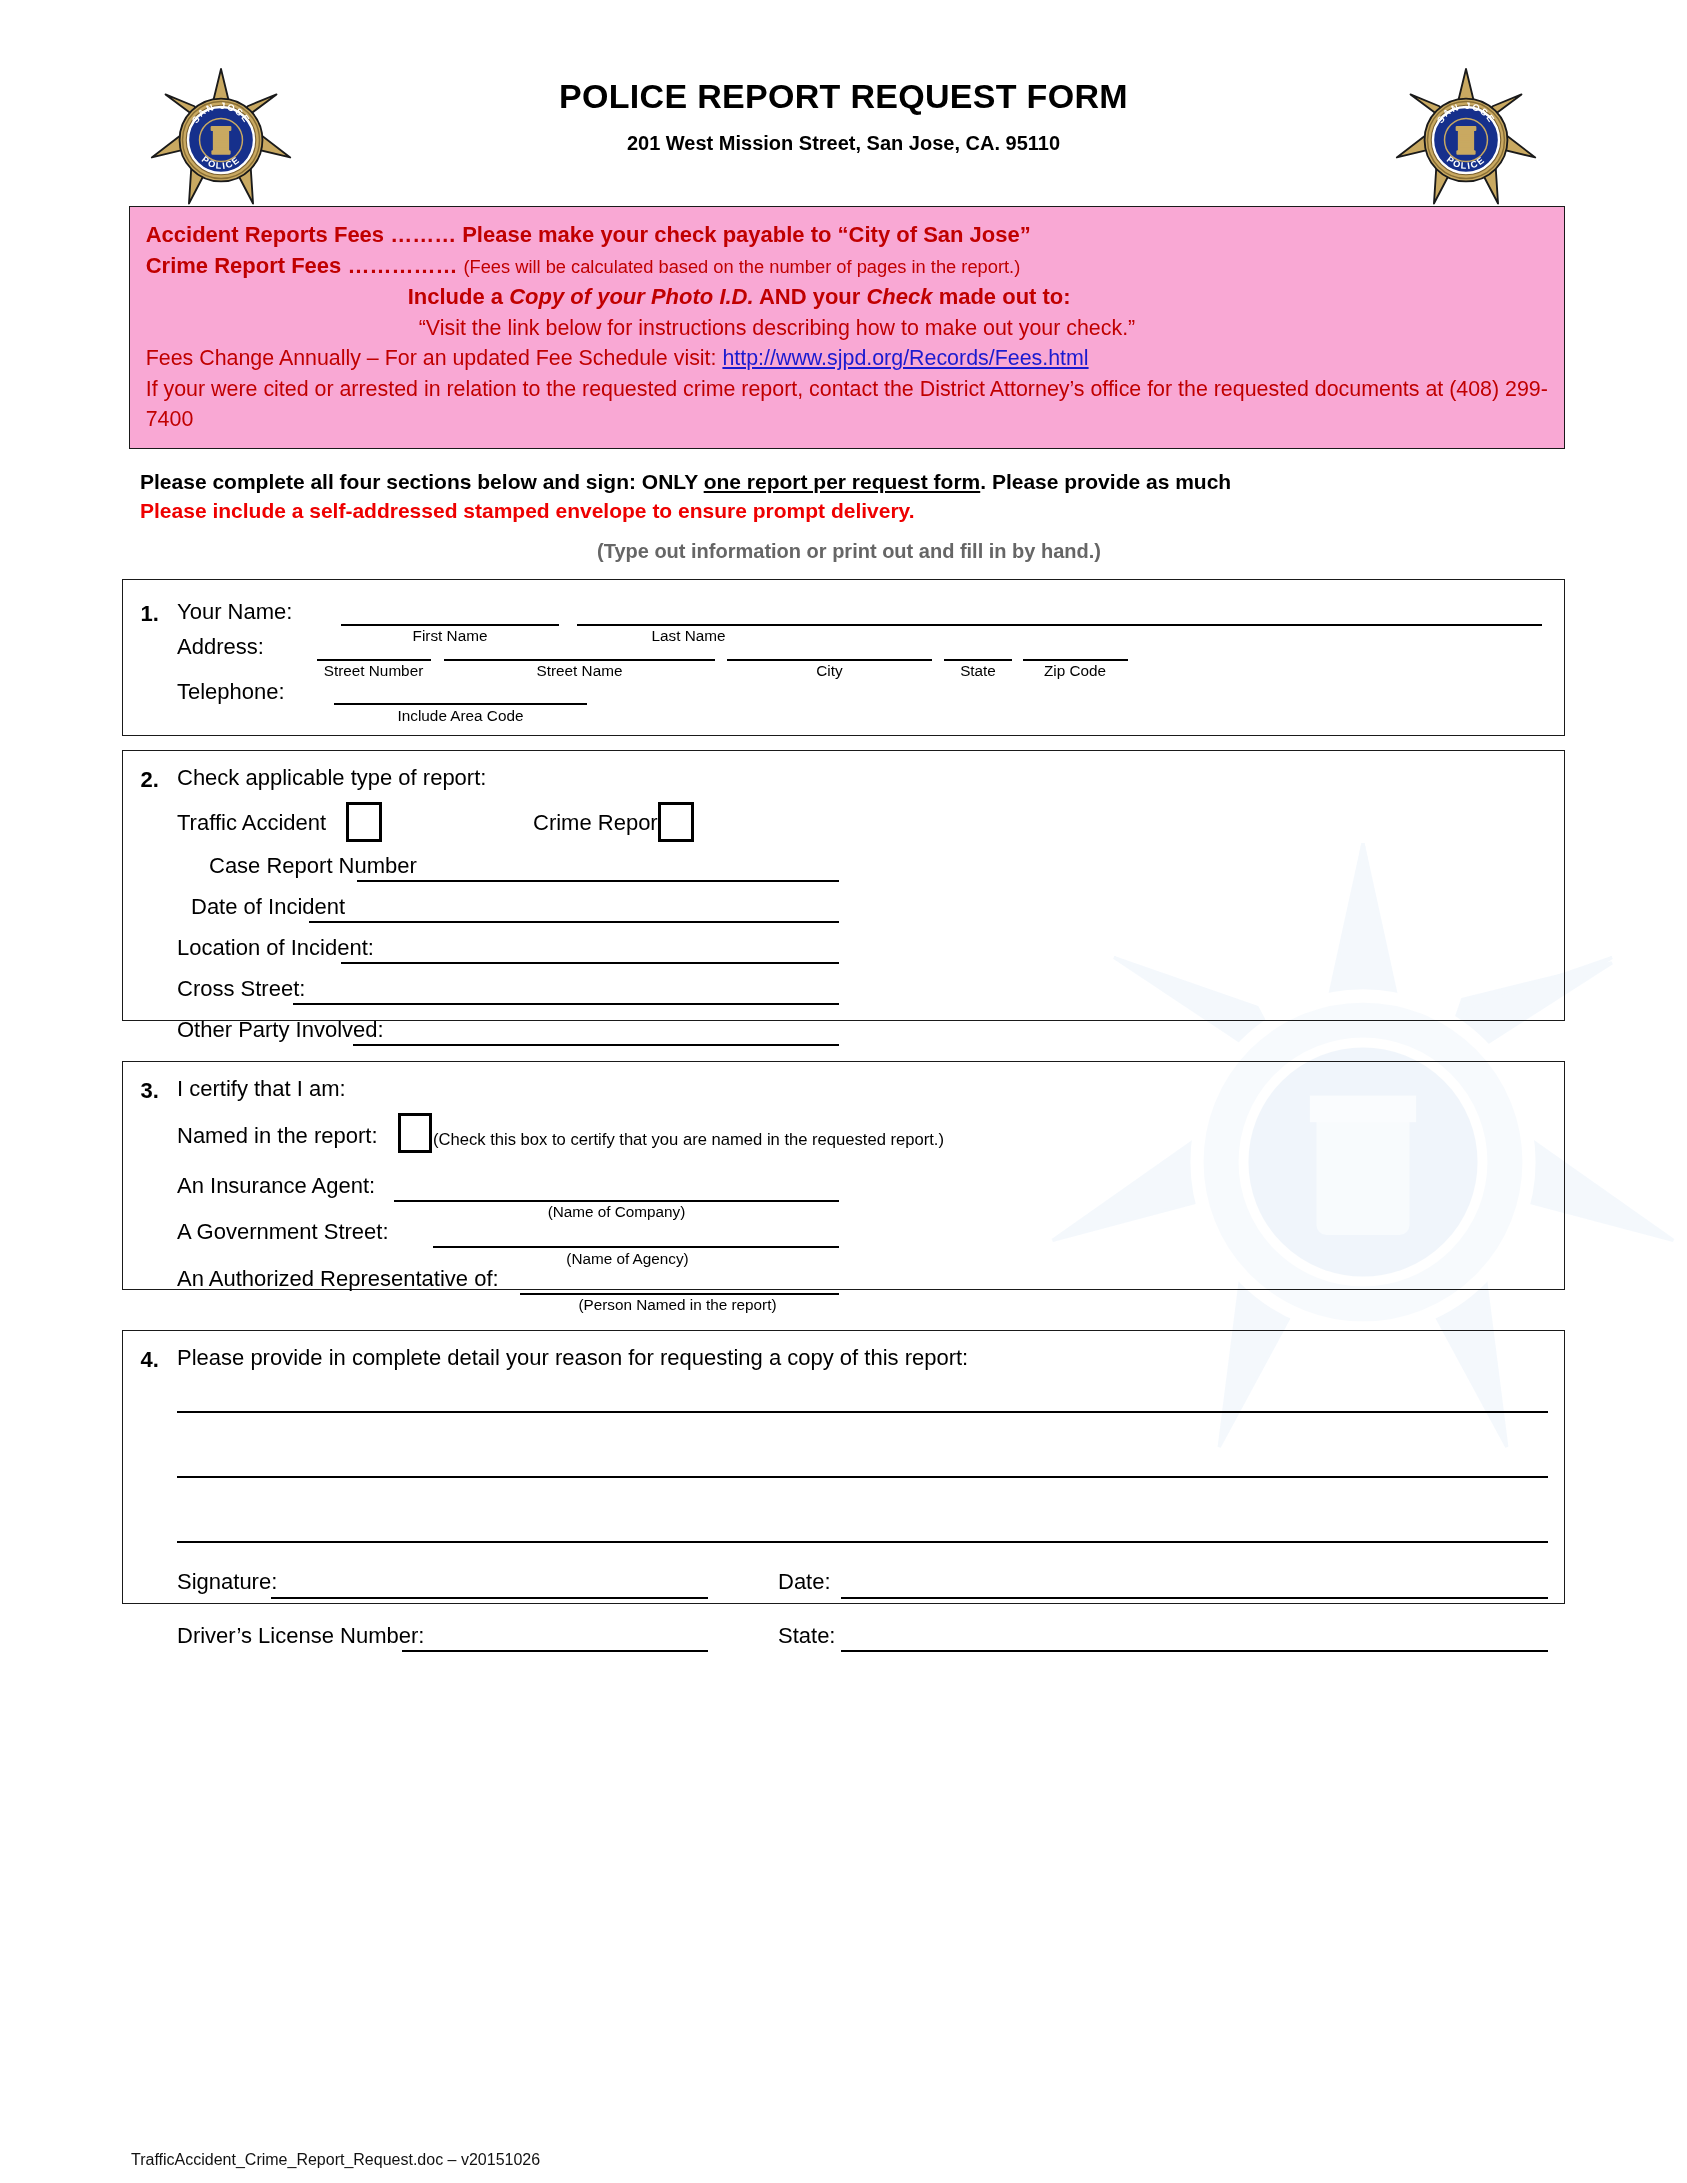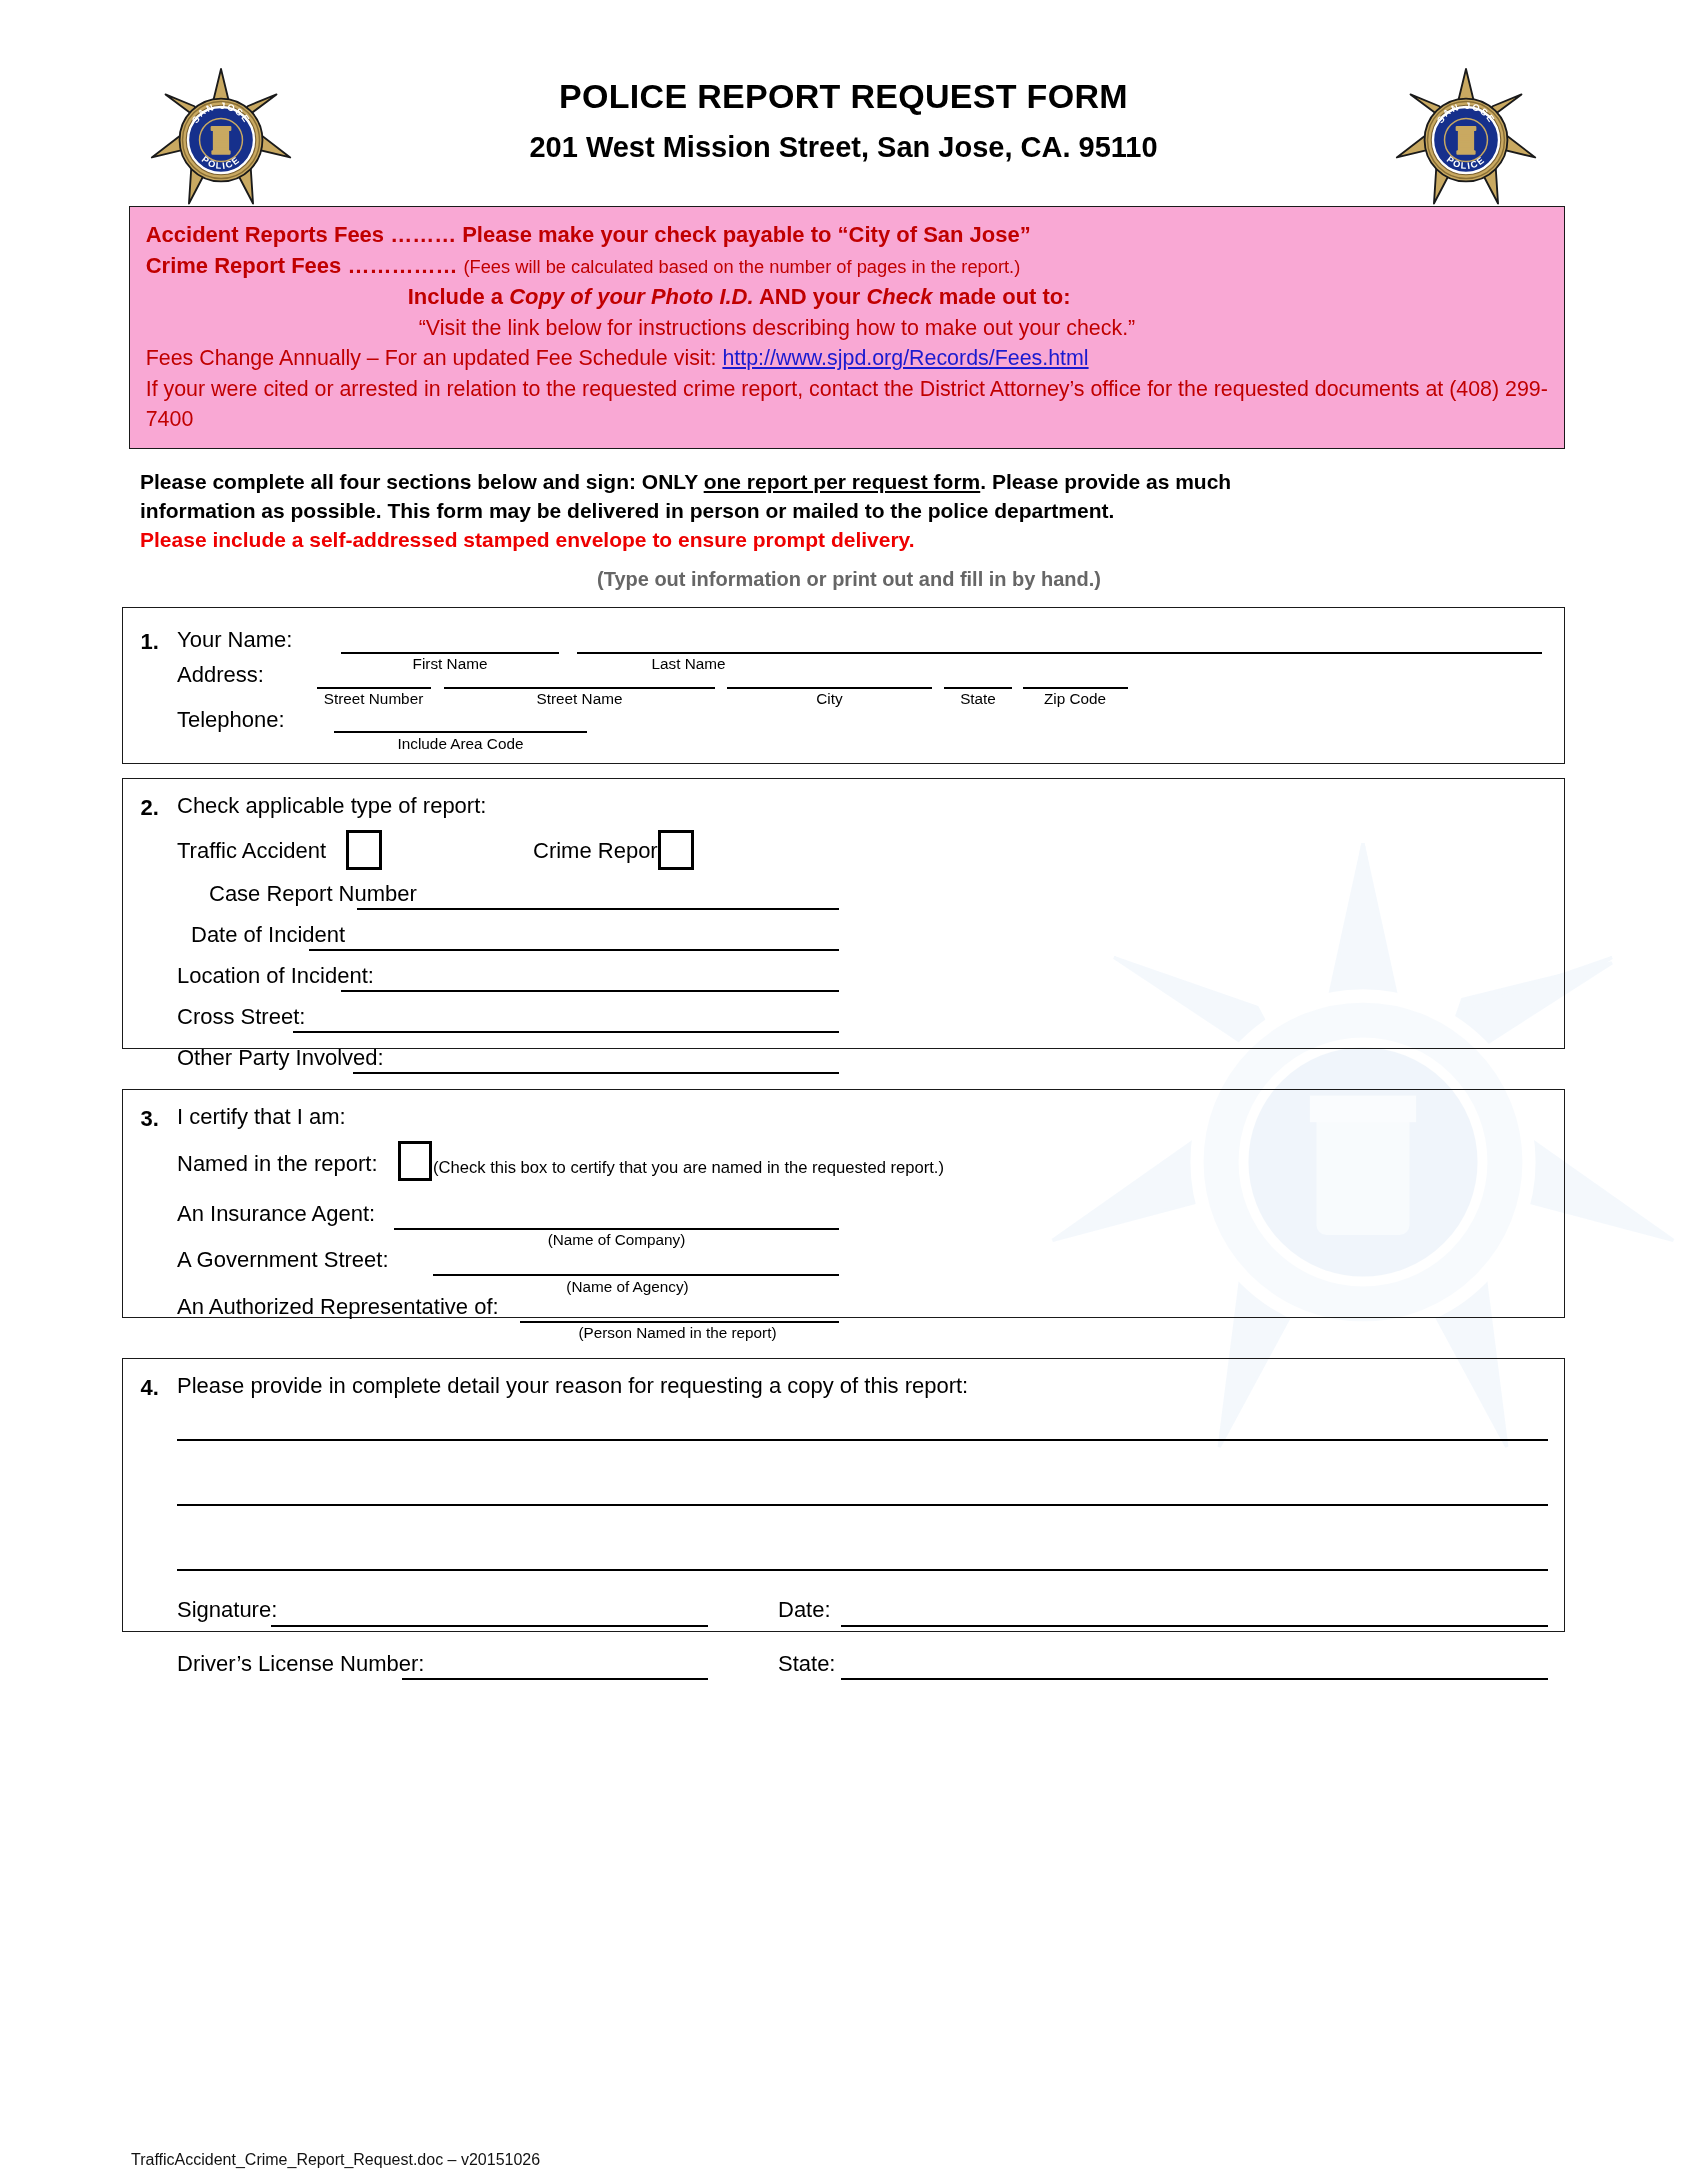--- a/index.html
+++ b/index.html
@@ -52,21 +52,21 @@
     text-align: center;
   }
   .doc-title {
     font-size: 34px;
     font-weight: bold;
     letter-spacing: 0.3px;
     margin: 0 0 10.5px 0;
     line-height: 1.1;
   }
   .doc-subtitle {
-    font-size: 29px;
+    font-size: 20px;
     font-weight: bold;
     margin: 17px;
     line-height: 1.1;
   }
 
   
   .fee-box {
     margin: 10.5px 122px 0 129px;
     background: #f9a8d4;
     border: 1.7px solid #1a1a1a;
@@ -282,21 +282,20 @@
       </div>
       <div class="fee-line fee-indent2">“Visit the link below for instructions describing how to make out your check.”</div>
       <div class="fee-line">
         <span>Fees Change Annually – For an updated Fee Schedule visit: </span><span class="fee-link">http://www.sjpd.org/Records/Fees.html</span>
       </div>
       <div class="fee-wrap">If your were cited or arrested in relation to the requested crime report, contact the District Attorney’s office for the requested documents at (408) 299-7400</div>
     </div>
 
     <div class="instructions">
       <div><span>Please complete all four sections below and sign:  ONLY </span><span class="u">one report per request form</span><span>.  Please provide as much</span></div>
-      <div>information as possible.  This form may be delivered in person or mailed to the police department.</div>
       <div class="red">Please include a self-addressed stamped envelope to ensure prompt delivery.</div>
       <div class="typenote">(Type out information or print out and fill in by hand.)</div>
     </div>
 
     <div class="section" style="height:157px;">
       <div class="sec-num" style="left:17.5px; top:21px;">1.</div>
 
       <div class="lbl abs" style="left:54px; top:19px;">Your Name:</div>
       <div class="rule" style="left:218px; top:44px; width:218px;"></div>
       <div class="sub abs" style="left:218px; top:47px; width:218px;">First Name</div>

